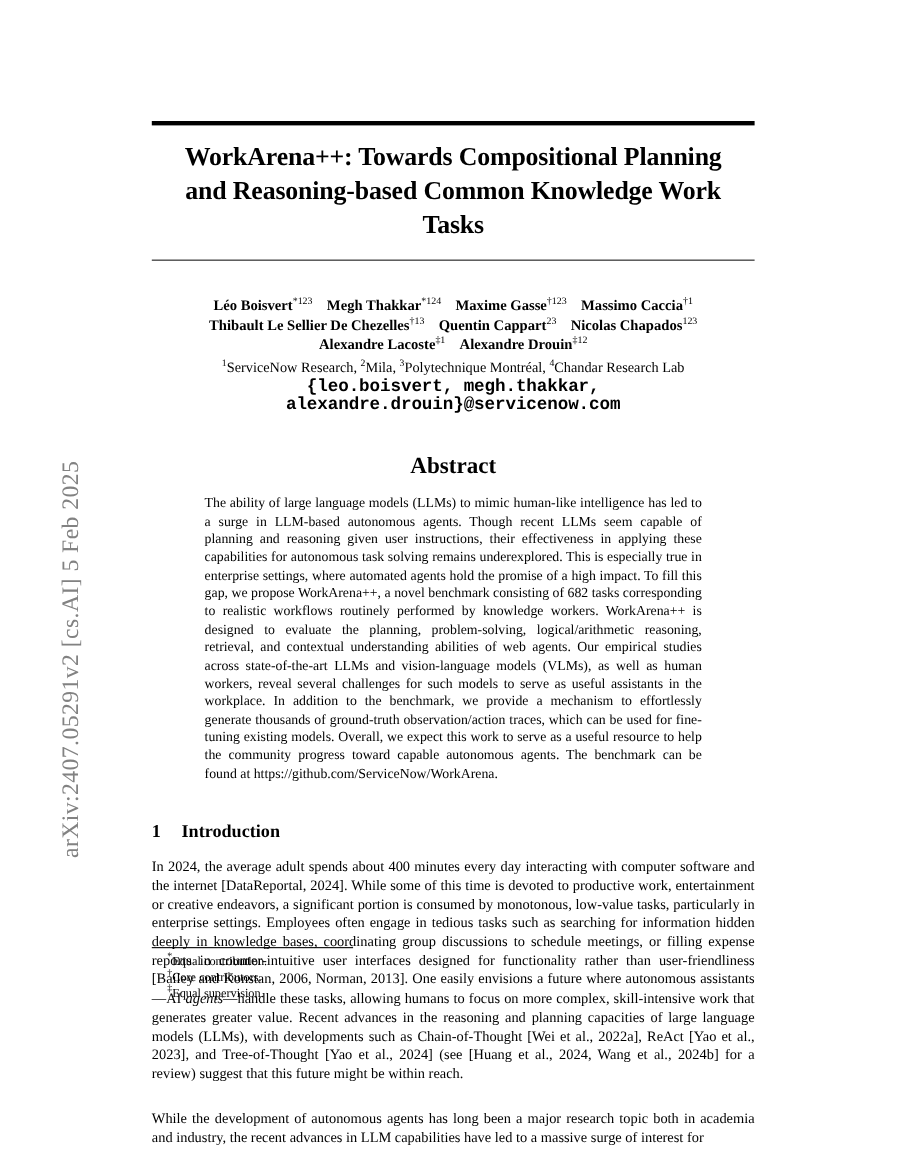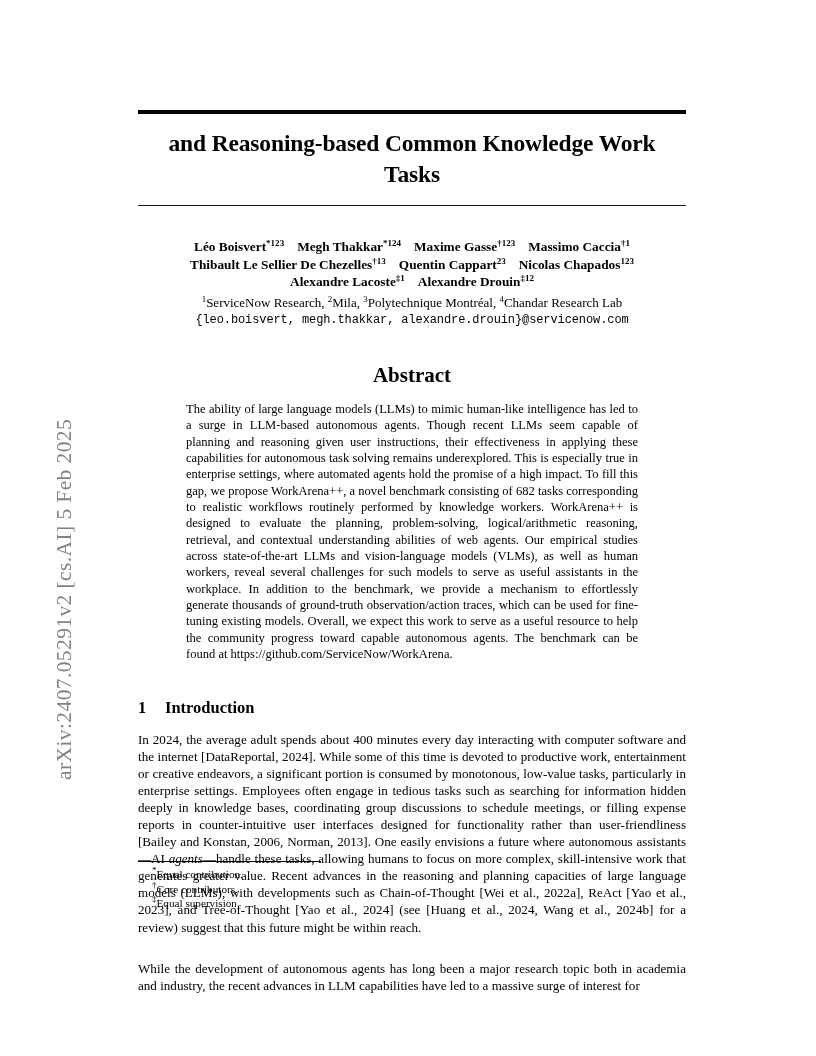--- a/index.html
+++ b/index.html
@@ -86,33 +86,34 @@
   .author-name + .author-name {
     margin-left: 13px;
   }
   .author-name { display: inline; }
   sup {
     font-size: 0.68em;
     vertical-align: super;
     line-height: 0;
     font-weight: normal;
   }
-  .author-row sup { font-weight: bold; }
+  .author-row sup { font-weight: normal; }
 
   #affiliations {
     margin-top: 3px;
     font-size: 13px;
     line-height: 17px;
     font-weight: normal;
   }
   #email-line {
     margin-top: 1px;
     font-family: "Liberation Mono", "DejaVu Sans Mono", monospace;
-    font-size: 12px;
+    font-size: 16px;
     letter-spacing: -0.1px;
+    font-weight: bold;
   }
 
   
   #abstract-section {
     margin-top: 34px;
   }
   #abstract-heading {
     text-align: center;
     font-size: 21px;
     font-weight: bold;
@@ -187,20 +188,21 @@
 
 <div id="arxiv-stamp">
   <div class="stamp-text">arXiv:2407.05291v2  [cs.AI]  5 Feb 2025</div>
 </div>
 
 <div id="page">
 
   <div class="rule-thick"></div>
 
   <div id="title-block">
+    <div class="title-line">WorkArena++: Towards Compositional Planning</div>
     <div class="title-line">and Reasoning-based Common Knowledge Work Tasks</div>
   </div>
 
   <div class="rule-thin"></div>
 
   <div id="authors-block">
     <div class="author-row">
       <span class="author-name"><span>Léo Boisvert</span><sup>*123</sup></span><span class="author-name"><span>Megh Thakkar</span><sup>*124</sup></span><span class="author-name"><span>Maxime Gasse</span><sup>†123</sup></span><span class="author-name"><span>Massimo Caccia</span><sup>†1</sup></span>
     </div>
     <div class="author-row">

